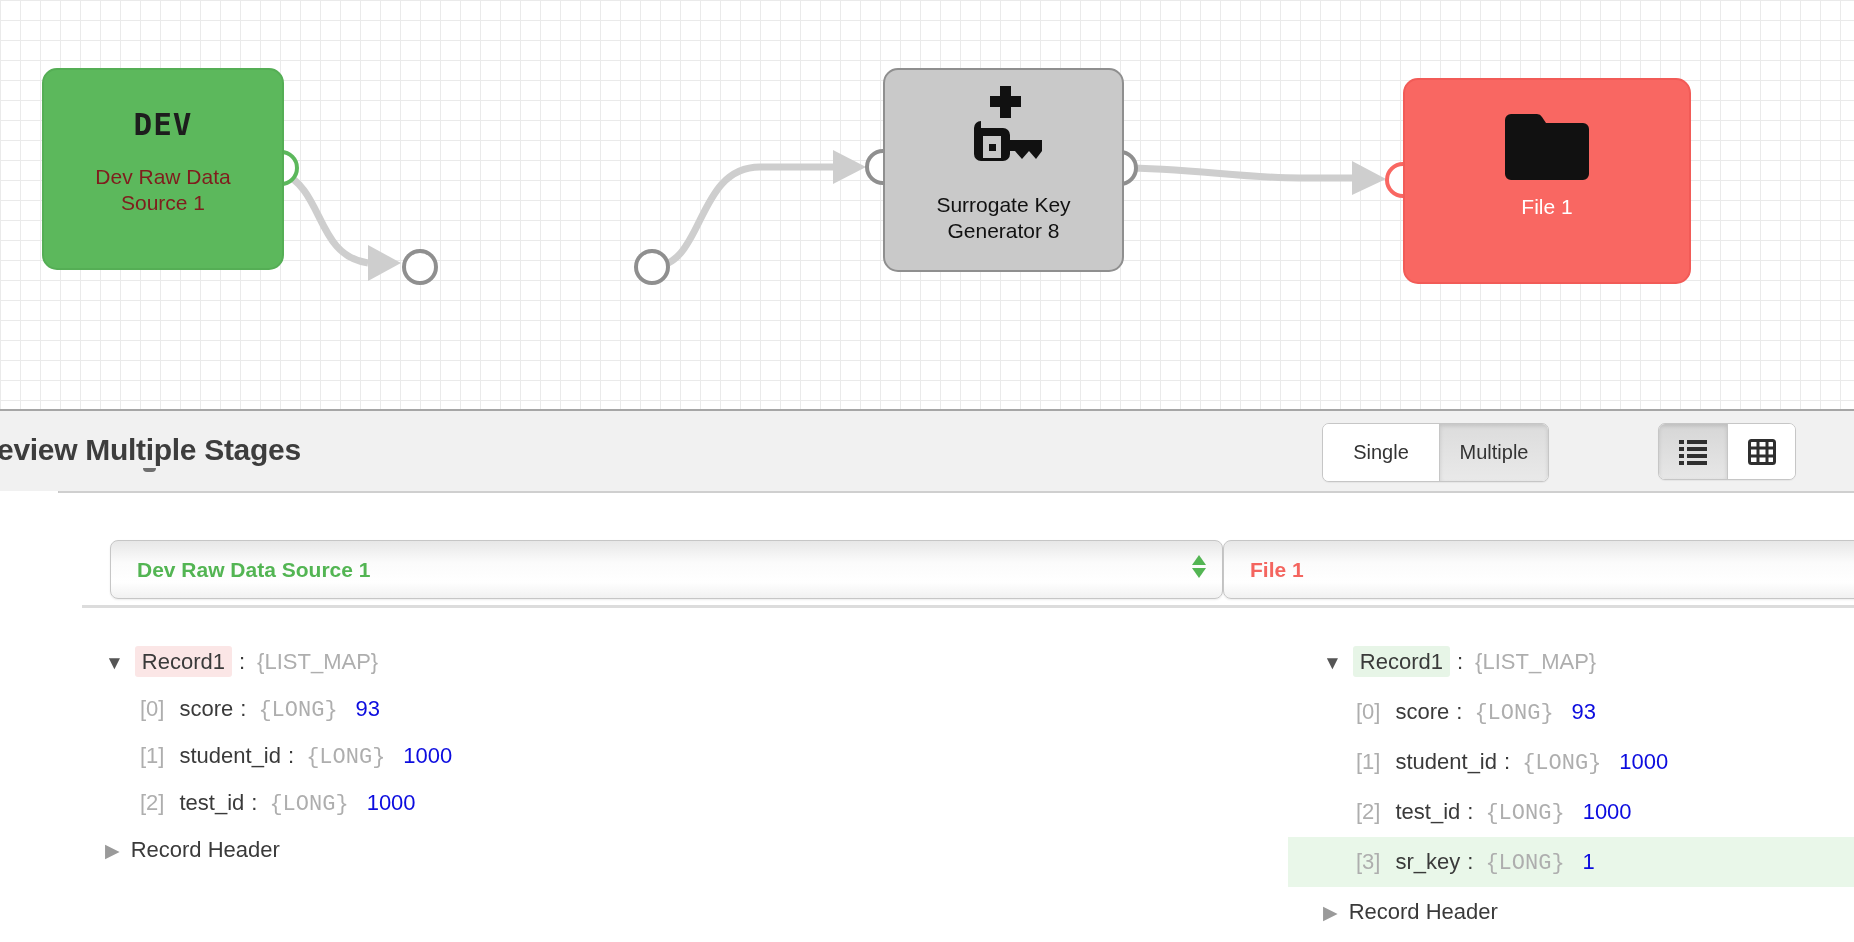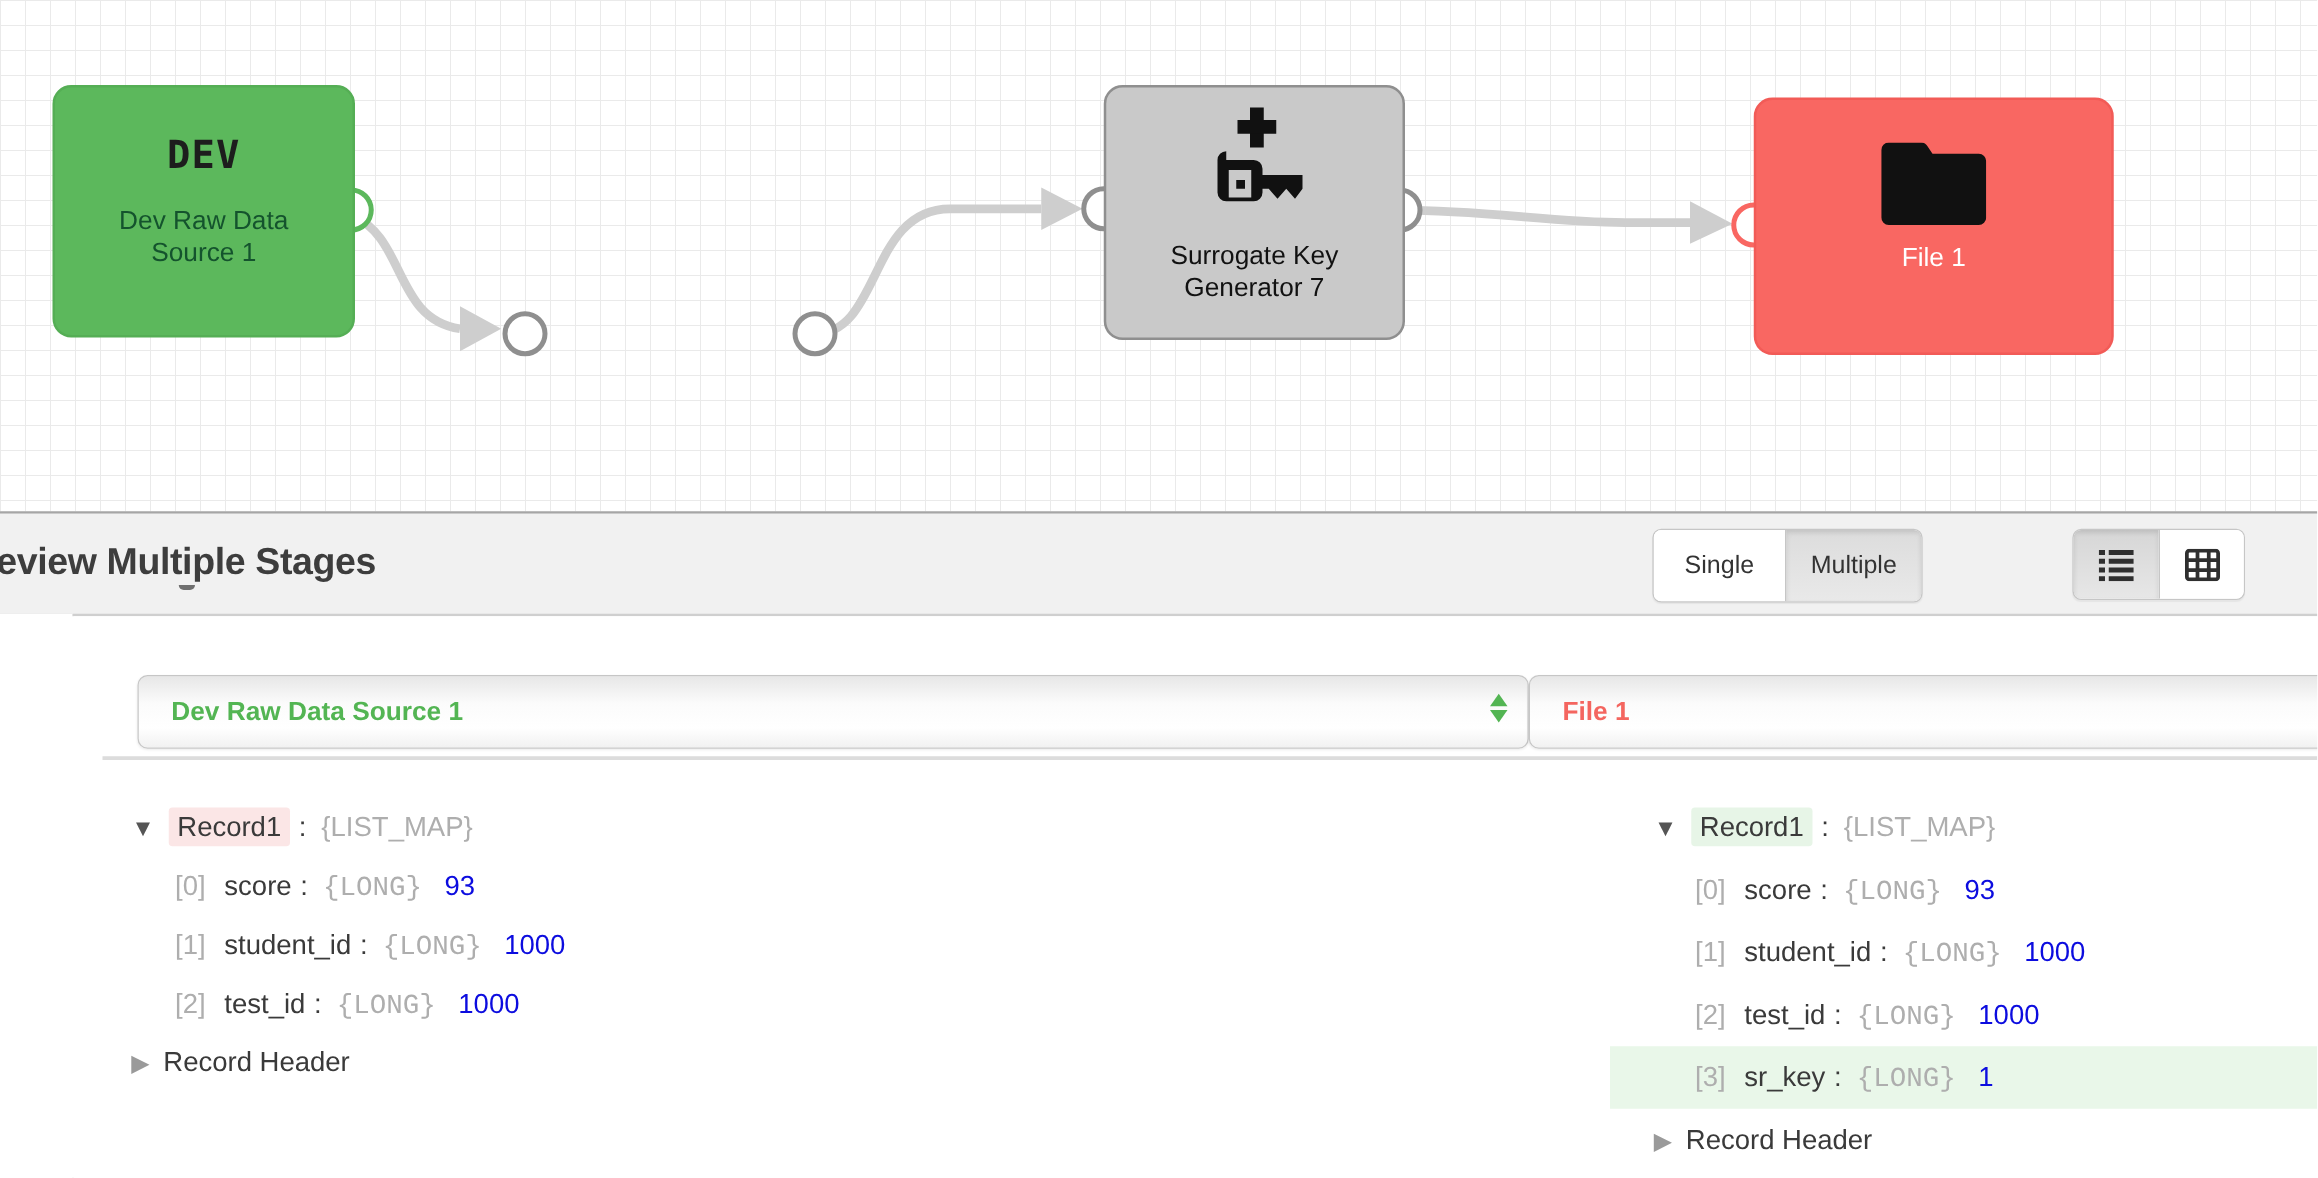--- a/index.html
+++ b/index.html
@@ -13,21 +13,21 @@
                      linear-gradient(90deg,#eaeaea 1px,transparent 1px);
     background-size:20px 20px;
     border-bottom:2px solid #a6a6a6;}
   #wires{position:absolute;left:0;top:0;}
   .stage{position:absolute;border-radius:15px;display:flex;flex-direction:column;
          align-items:center;text-align:center;}
   .stage .nlabel{font-size:21px;line-height:1.22;}
   .stage-dev{left:42px;top:68px;width:238px;height:198px;background:#5cb85c;border:2px solid #55ae55;}
   .stage-dev .logo{margin-top:36px;font-family:"DejaVu Sans Mono",monospace;font-weight:bold;
                    font-size:31px;color:#1d1d1d;letter-spacing:1px;}
-  .stage-dev .nlabel{margin-top:22px;color:#14532d;}
+  .stage-dev .nlabel{margin-top:22px;color:#7f1d1d;}
   .stage-gray{background:#c9c9c9;border:2px solid #8f8f8f;}
   .stage-rep{left:420px;top:168px;width:232px;height:198px;}
   .stage-rep .nicon{margin-top:28px;}
   .stage-rep .nlabel{margin-top:6px;color:#111;}
   .stage-skg{left:883px;top:68px;width:237px;height:200px;}
   .stage-skg .nicon{margin-top:14px;}
   .stage-skg .nlabel{margin-top:4px;color:#111;}
   .stage-file{left:1403px;top:78px;width:284px;height:202px;background:#f96762;border:2px solid #f25b57;}
   .stage-file .nicon{margin-top:34px;}
   .stage-file .nlabel{margin-top:14px;color:#fff;}
@@ -37,21 +37,21 @@
     background:#f1f1f1;border-bottom:2px solid #cfcfcf;}
   #preview-title{position:absolute;left:-3px;top:22px;font-size:30px;font-weight:600;
     color:#3d3d3d;letter-spacing:-0.3px;white-space:nowrap;}
   #title-caret-mark{position:absolute;left:143px;top:57px;width:13px;height:4px;
     background:#6f6f6f;border-radius:0 0 6px 6px;}
   .btn-group{position:absolute;display:flex;border:1px solid #c6c6c6;border-radius:7px;
     overflow:hidden;background:#fff;box-shadow:0 1px 1px rgba(0,0,0,0.05);}
   #mode-toggle{left:1322px;top:12px;height:57px;}
   .mode-btn{display:flex;align-items:center;justify-content:center;font-size:20px;
     color:#333;background:#fff;border:none;cursor:pointer;}
-  #mode-single{width:105px;}
+  #mode-single{width:116px;}
   #mode-multiple{width:109px;border-left:1px solid #c6c6c6;
     background:linear-gradient(#dcdcdc,#e9e9e9);box-shadow:inset 0 2px 4px rgba(0,0,0,0.12);}
   #view-toggle{left:1658px;top:12px;height:55px;}
   .view-btn{width:68px;display:flex;align-items:center;justify-content:center;background:#fff;border:none;cursor:pointer;}
   #view-list{background:linear-gradient(#d6d6d6,#e7e7e7);box-shadow:inset 0 2px 4px rgba(0,0,0,0.12);}
   #view-table{border-left:1px solid #c6c6c6;}
 
   
   .side-tab{position:absolute;background:#fff;border:1px solid #c8c8c8;}
   #side-tab-top{left:-16px;top:491px;width:73px;height:33px;border-top:none;border-radius:0 0 10px 0;}
@@ -130,21 +130,21 @@
         <g fill="#111">
           <rect x="41" y="2" width="11" height="32"></rect>
           <rect x="31" y="12" width="31" height="11"></rect>
           <path d="M22 44 h22 a7 7 0 0 1 7 7 v5 h32 v11 l-6 8 -7 -8 -7 8 -7 -8 -5 0 v3 a7 7 0 0 1 -7 7 h-22 a7 7 0 0 1 -7 -7 v-26 a7 7 0 0 1 7 -7 z
                    M24 52 v22 h18 v-22 z"></path>
           <rect x="30" y="60" width="7" height="7"></rect>
         </g>
       </svg>
       <div class="nlabel">
         <div>Surrogate Key</div>
-        <div>Generator 7</div>
+        <div>Generator 8</div>
       </div>
     </div>
 
     <div class="stage stage-file">
       <svg class="nicon" width="84" height="66" viewBox="0 0 84 66">
         <path fill="#111" d="M6 0 h26 a6 6 0 0 1 5 3 l4 6 h37 a6 6 0 0 1 6 6 v45 a6 6 0 0 1 -6 6 H6 a6 6 0 0 1 -6 -6 V6 a6 6 0 0 1 6 -6 z"></path>
       </svg>
       <div class="nlabel">
         <div>File 1</div>
       </div>

